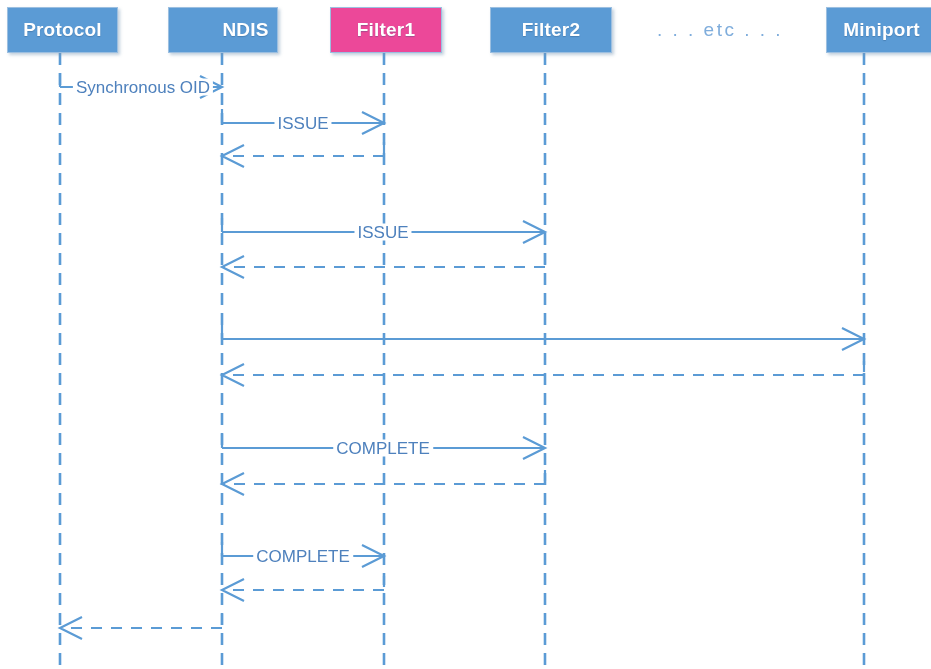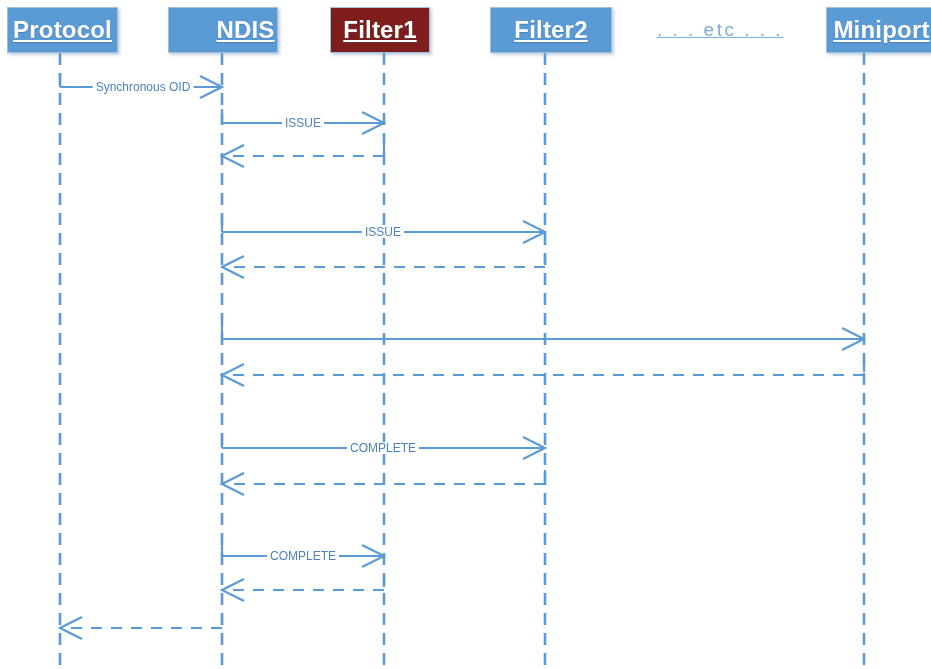--- a/index.html
+++ b/index.html
@@ -25,43 +25,41 @@
     height: 669px;
   }
   .lane-header {
     position: absolute;
     box-sizing: border-box;
     background: #5B9BD5;
     border: 1px solid #9CBFE0;
     box-shadow: 2px 2px 3px rgba(120,150,180,0.45);
     color: #ffffff;
     font-weight: bold;
-    font-size: 24px;
+    font-size: 19px;
     display: flex;
     align-items: center;
     justify-content: center;
     letter-spacing: 0.2px;
     text-shadow: 0 1px 1px rgba(40,80,120,0.35);
-    text-decoration: underline;
   }
   .lane-note {
     position: absolute;
     color: #7FADDC;
     font-size: 19px;
     letter-spacing: 2.5px;
     display: flex;
     align-items: center;
     justify-content: center;
     white-space: nowrap;
-    text-decoration: underline;
   }
   .msg-label {
     position: absolute;
     color: #4E81BD;
-    font-size: 12px;
+    font-size: 17px;
     background: #ffffff;
     padding: 0 3px;
     white-space: nowrap;
     transform: translate(-50%, -50%);
     line-height: 1;
   }
 </style>
 </head>
 <body>
 
@@ -135,21 +133,21 @@
           <line x1="222" y1="614" x2="222" y2="628" stroke="#5B9BD5" stroke-width="2.2" stroke-dasharray="11 9"></line>
           <line x1="222" y1="628" x2="61" y2="628" stroke="#5B9BD5" stroke-width="2.2" stroke-dasharray="11 9"></line>
           <path d="M 82 617 L 60 628 L 82 639" fill="none" stroke="#5B9BD5" stroke-width="2.2" stroke-linejoin="miter" stroke-linecap="butt"></path>
         </g>
       </g>
   </svg>
 
   <div id="lane-headers">
       <div class="lane-header" style="left: 7px; top: 7px; width: 111px; height: 46px; background: rgb(91, 155, 213); border-color: rgb(156, 191, 224); color: rgb(255, 255, 255);">Protocol</div>
       <div class="lane-header" style="left: 168px; top: 7px; width: 110px; height: 46px; background: rgb(91, 155, 213); border-color: rgb(156, 191, 224); color: rgb(255, 255, 255); padding-left: 45px;">NDIS</div>
-      <div class="lane-header" style="left: 330px; top: 7px; width: 100px; height: 46px; background: #7f1d1d; border-color: rgb(156, 191, 224); color: rgb(255, 255, 255);">Filter1</div>
+      <div class="lane-header" style="left: 330px; top: 7px; width: 112px; height: 46px; background: #ec4899; border-color: rgb(156, 191, 224); color: rgb(255, 255, 255);">Filter1</div>
       <div class="lane-header" style="left: 490px; top: 7px; width: 122px; height: 46px; background: rgb(91, 155, 213); border-color: rgb(156, 191, 224); color: rgb(255, 255, 255);">Filter2</div>
       <div class="lane-note" style="left: 640px; top: 7px; width: 160px; height: 46px; color: rgb(127, 173, 220);">. . . etc . . .</div>
       <div class="lane-header" style="left: 814px; top: 7px; width: 111px; height: 46px; background: rgb(91, 155, 213); border-color: rgb(156, 191, 224); color: rgb(255, 255, 255); margin-left: 12px;">Miniport</div>
     </div>
   <div id="message-labels">
       <div class="msg-label" style="left: 143px; top: 87px; color: rgb(78, 129, 189);">Synchronous OID</div>
       <div class="msg-label" style="left: 303px; top: 123px; color: rgb(78, 129, 189);">ISSUE</div>
       <div class="msg-label" style="left: 383px; top: 232px; color: rgb(78, 129, 189);">ISSUE</div>
       <div class="msg-label" style="left: 383px; top: 448px; color: rgb(78, 129, 189);">COMPLETE</div>
       <div class="msg-label" style="left: 303px; top: 556px; color: rgb(78, 129, 189);">COMPLETE</div>

